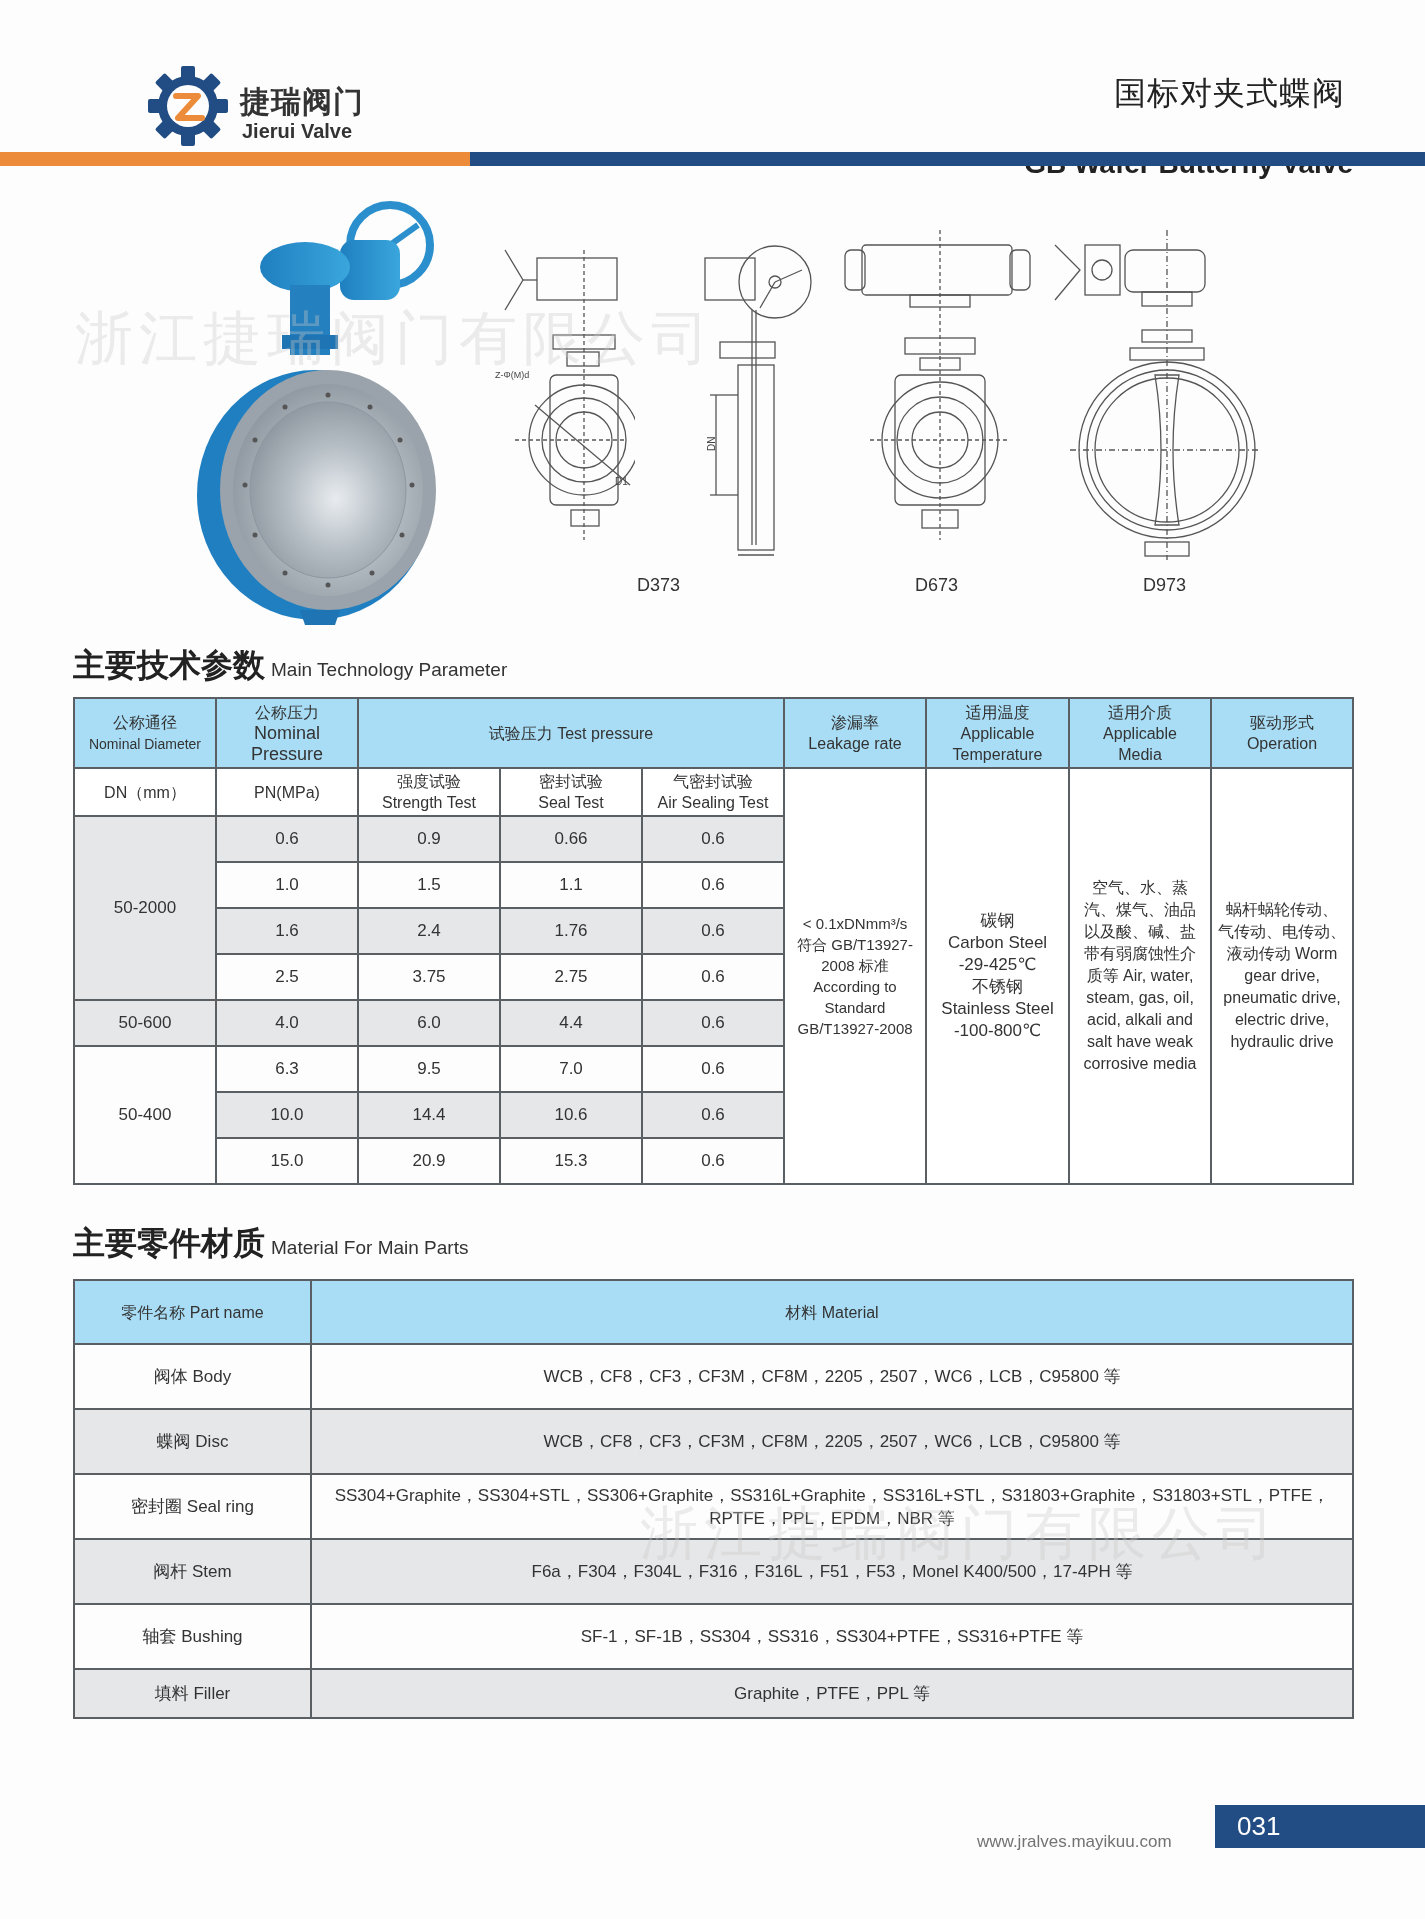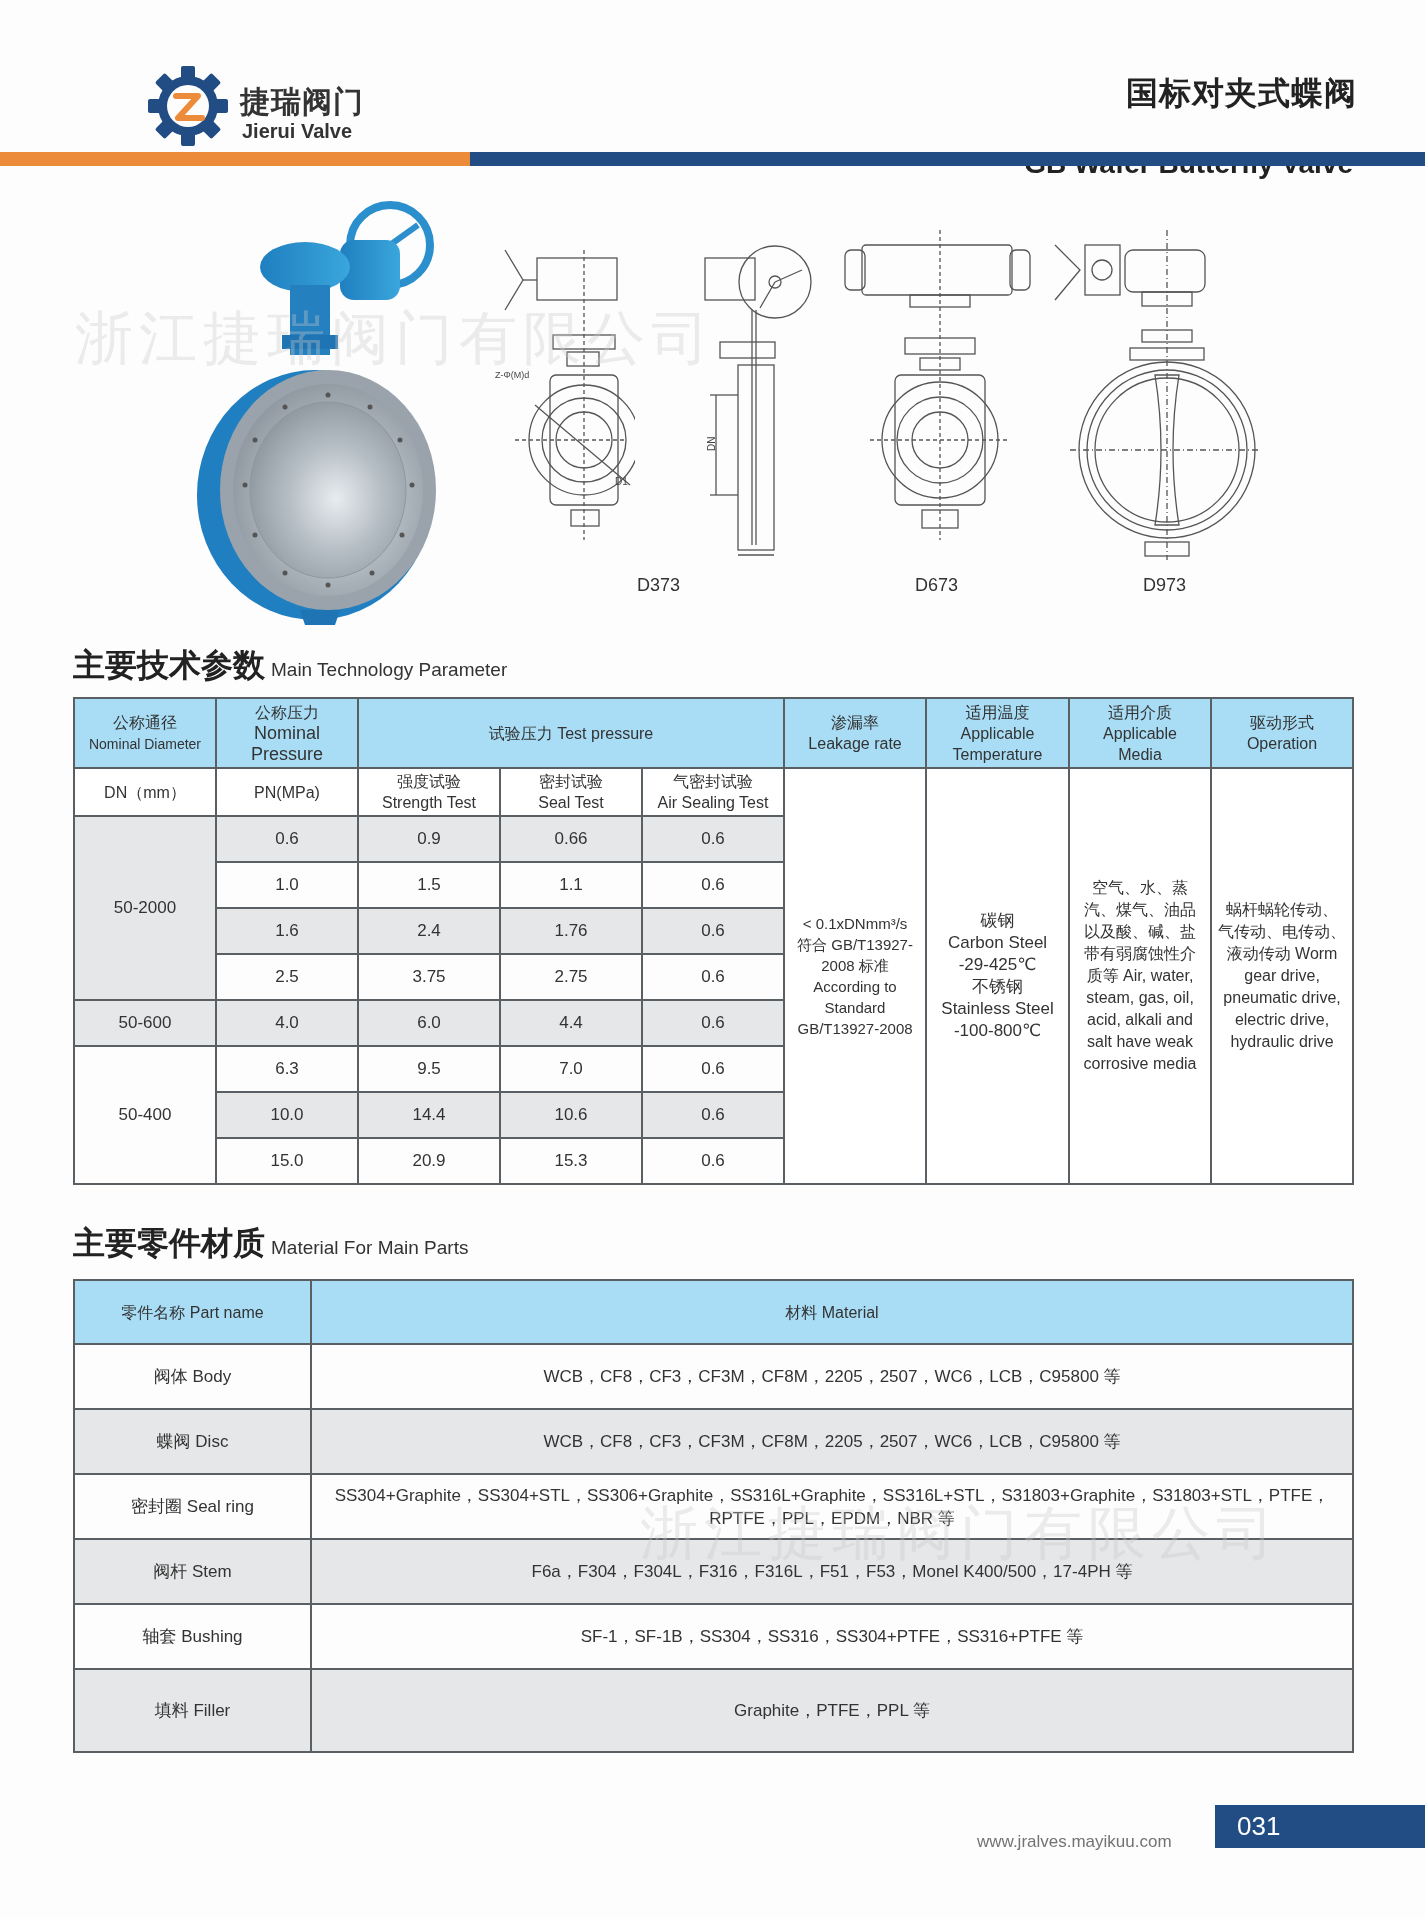--- a/index.html
+++ b/index.html
@@ -3,21 +3,21 @@
 <meta charset="utf-8">
 <style>
   * { box-sizing: border-box; margin: 0; padding: 0; }
   html, body { width: 1425px; height: 1919px; background: #fdfdfd; overflow: hidden; }
   body { position: relative; font-family: "Liberation Sans", "DejaVu Sans", sans-serif; color: #2b2b2b; }
 
   
   .logo { position: absolute; left: 138px; top: 66px; width: 100px; height: 80px; }
   .brand-cn { position: absolute; left: 240px; top: 82px; font-size: 30px; font-weight: bold; color: #333; letter-spacing: 1px; }
   .brand-en { position: absolute; left: 242px; top: 120px; font-size: 20px; font-weight: bold; color: #333; }
-  .title-cn { position: absolute; right: 68px; top: 72px; font-size: 32px; font-weight: bold; color: #222; letter-spacing: 1px; }
+  .title-cn { position: absolute; right: 80px; top: 72px; font-size: 32px; font-weight: normal; color: #222; letter-spacing: 1px; }
   .title-en { position: absolute; right: 72px; top: 115px; font-size: 28px; font-weight: bold; color: #222; margin-top: 33px; }
   .bar-orange { position: absolute; left: 0; top: 152px; width: 470px; height: 14px; background: #ec8b3a; }
   .bar-blue { position: absolute; left: 470px; top: 152px; width: 955px; height: 14px; background: #224d84; }
 
   
   .photo { position: absolute; left: 150px; top: 185px; width: 320px; height: 440px; }
   .drawing { position: absolute; top: 230px; height: 330px; }
   .drawing-label { position: absolute; top: 575px; font-size: 18px; color: #333; }
 
   .watermark { position: absolute; font-size: 58px; color: rgba(200,200,200,0.35); letter-spacing: 6px; white-space: nowrap; pointer-events: none; font-family: "DejaVu Sans", sans-serif; }
@@ -318,21 +318,21 @@
     <td style="padding:0 8px;line-height:23px;">SS304+Graphite，SS304+STL，SS306+Graphite，SS316L+Graphite，SS316L+STL，S31803+Graphite，S31803+STL，PTFE，RPTFE，PPL，EPDM，NBR 等</td>
   </tr>
   <tr style="height:65px;" class="gray">
     <td>阀杆 Stem</td>
     <td>F6a，F304，F304L，F316，F316L，F51，F53，Monel K400/500，17-4PH 等</td>
   </tr>
   <tr style="height:65px;" class="white">
     <td>轴套 Bushing</td>
     <td>SF-1，SF-1B，SS304，SS316，SS304+PTFE，SS316+PTFE 等</td>
   </tr>
-  <tr style="height:83px;padding-left:38px;" class="gray">
+  <tr style="height:49px;padding-left:38px;" class="gray">
     <td>填料 Filler</td>
     <td>Graphite，PTFE，PPL 等</td>
   </tr>
 </tbody>
   </table>
 
 <div class="watermark" style="left:75px;top:300px;">浙江捷瑞阀门有限公司</div>
 <div class="watermark" style="left:640px;top:1495px;">浙江捷瑞阀门有限公司</div>
 
 <div class="footer-url">www.jralves.mayikuu.com</div>

